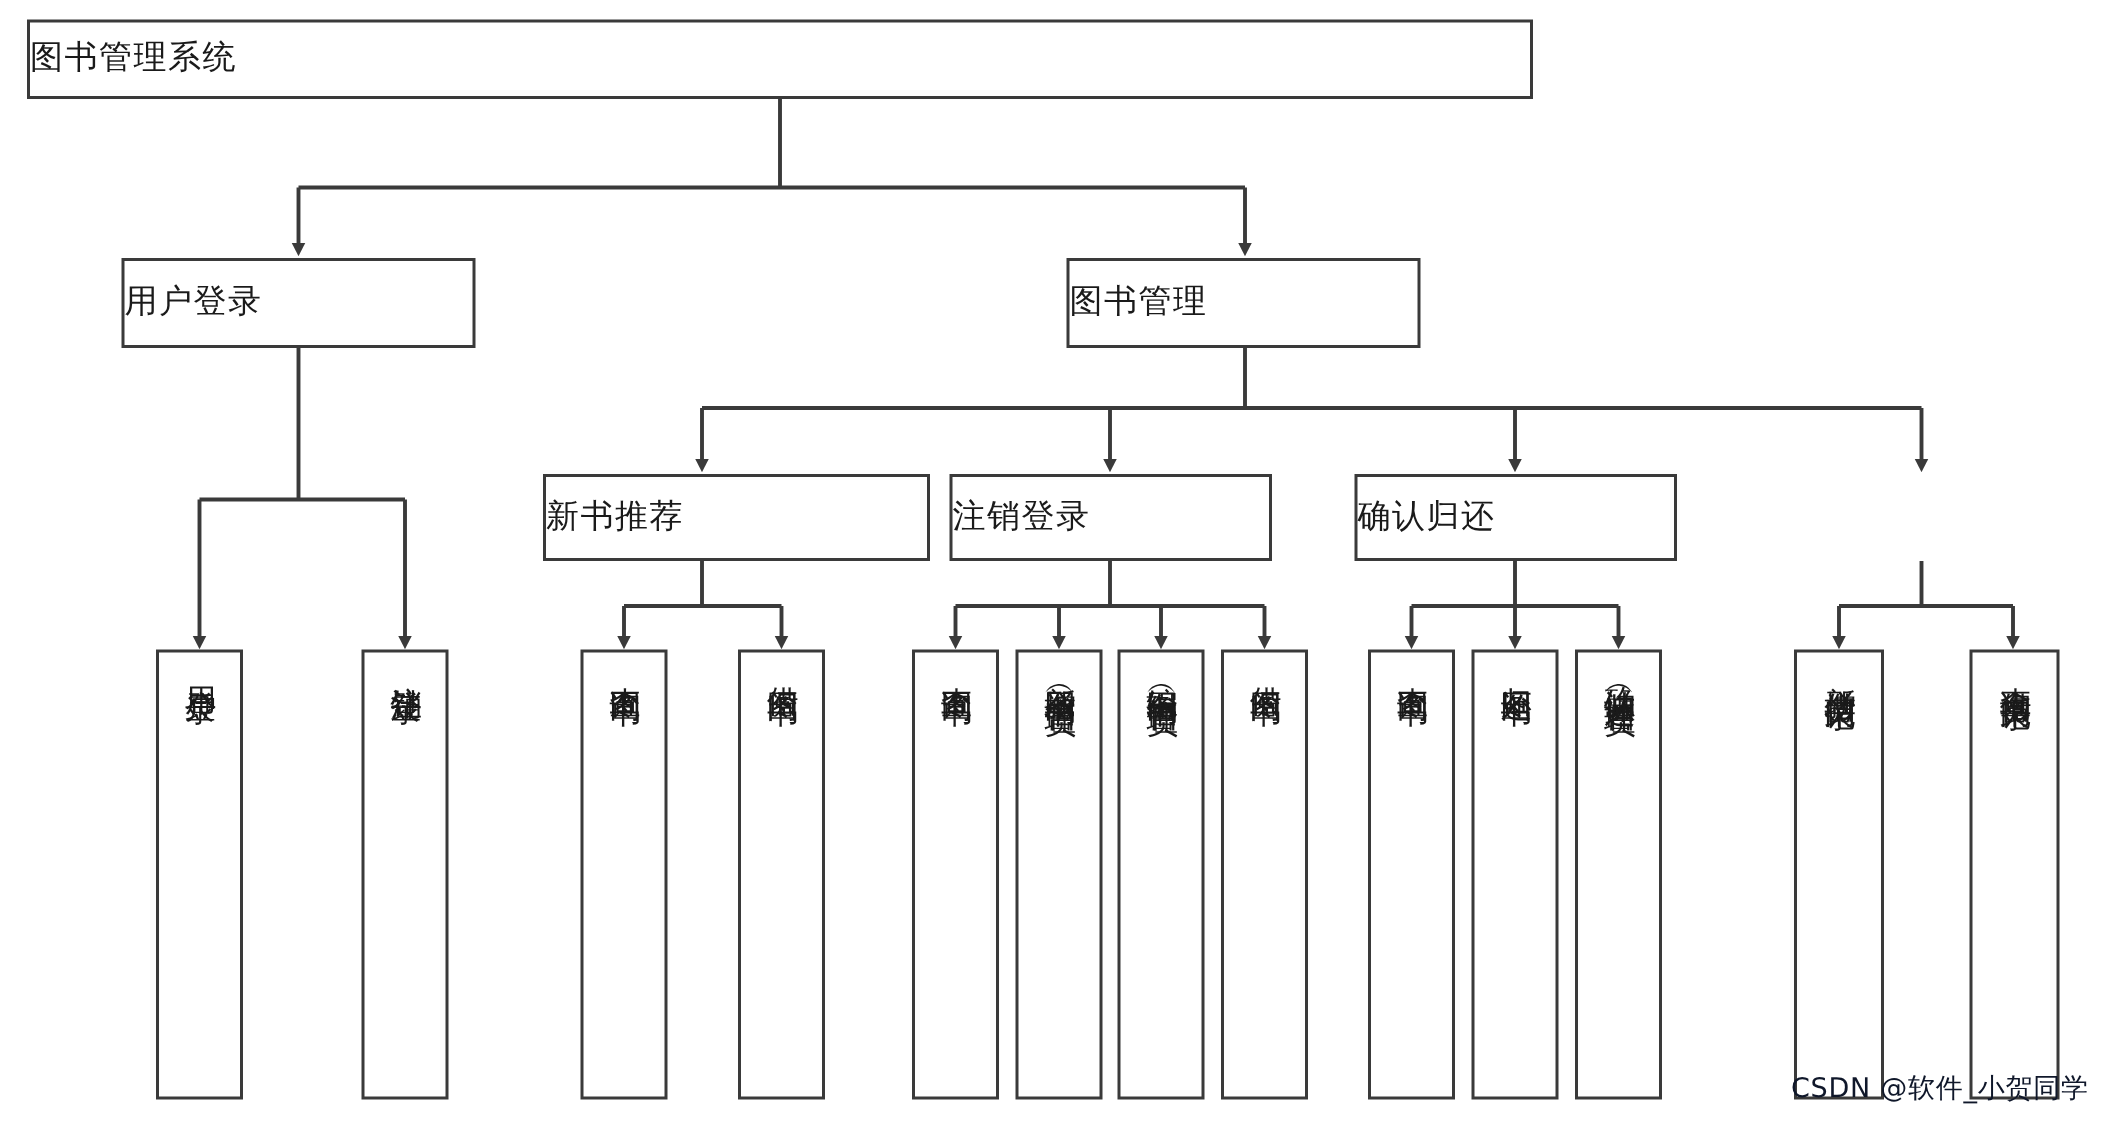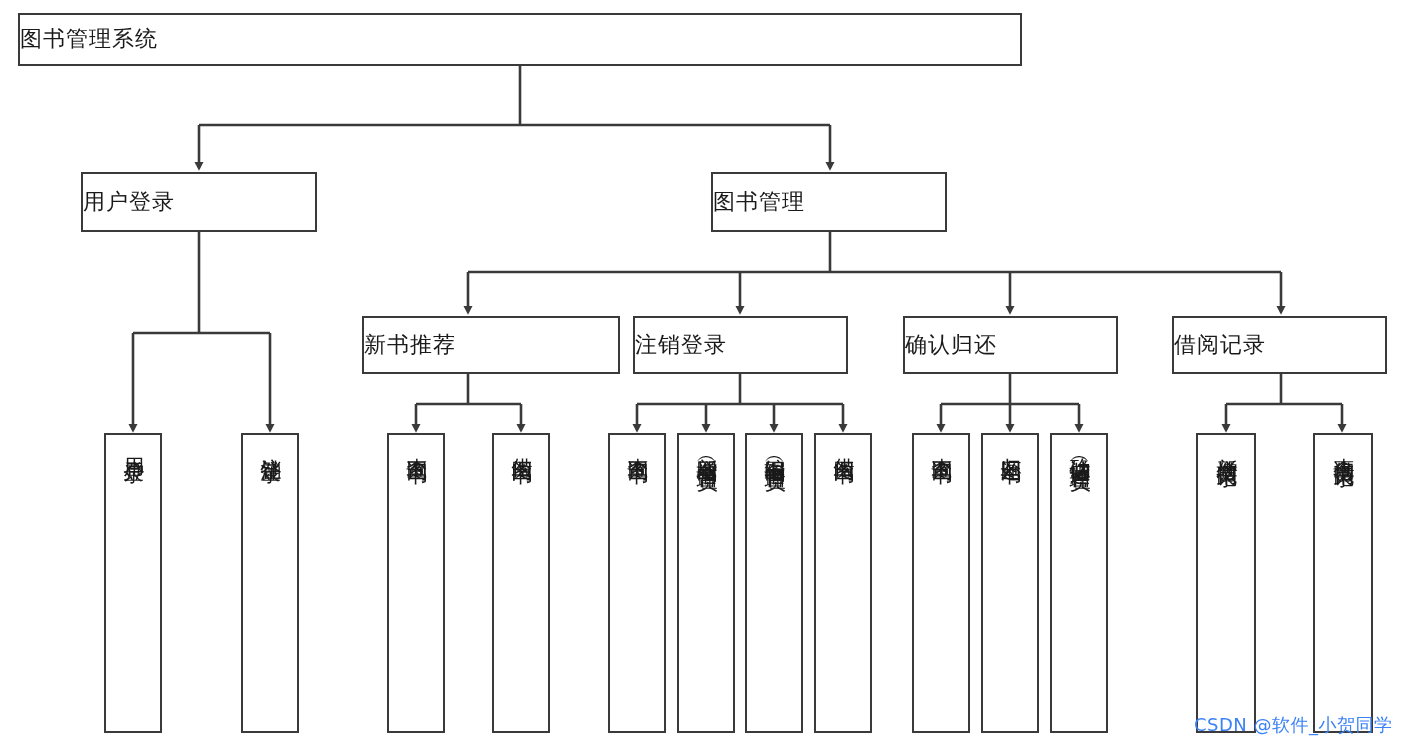--- a/index.html
+++ b/index.html
@@ -50,21 +50,21 @@
     padding: 6px 0;
     text-align: center;
   }
   .node.vertical .vlabel {
     writing-mode: vertical-rl;
     text-orientation: upright;
     display: block;
   }
   .watermark {
     position: absolute;
-    color: #3b82f6;
+    color: #0f172a;
     font-size: 18px;
     letter-spacing: 0.5px;
     white-space: nowrap;
     user-select: none;
   }
 </style>
 </head>
 <body>
 
 <div id="canvas">
@@ -138,23 +138,20 @@
   </div>
 
   <div class="node horizontal" style="left:633px; top:316px; width:215px; height:58px;">
     <span>注销登录</span>
   </div>
 
   <div class="node horizontal" style="left:903px; top:316px; width:215px; height:58px;">
     <span>确认归还</span>
   </div>
 
-  <div class="node horizontal" style="left:1172px; top:316px; width:215px; height:58px;">
-    <span>借阅记录</span>
-  </div>
 
   <div class="node vertical" style="left:104px; top:433px; width:58px; height:300px;">
     <span class="vlabel">用户登录</span>
   </div>
 
   <div class="node vertical" style="left:241px; top:433px; width:58px; height:300px;">
     <span class="vlabel">注销登录</span>
   </div>
 
   <div class="node vertical" style="left:387px; top:433px; width:58px; height:300px;">

